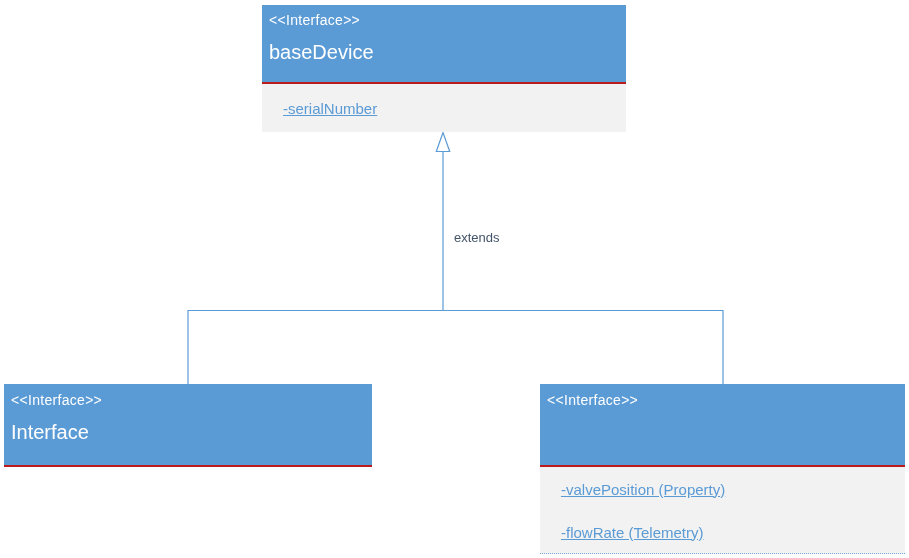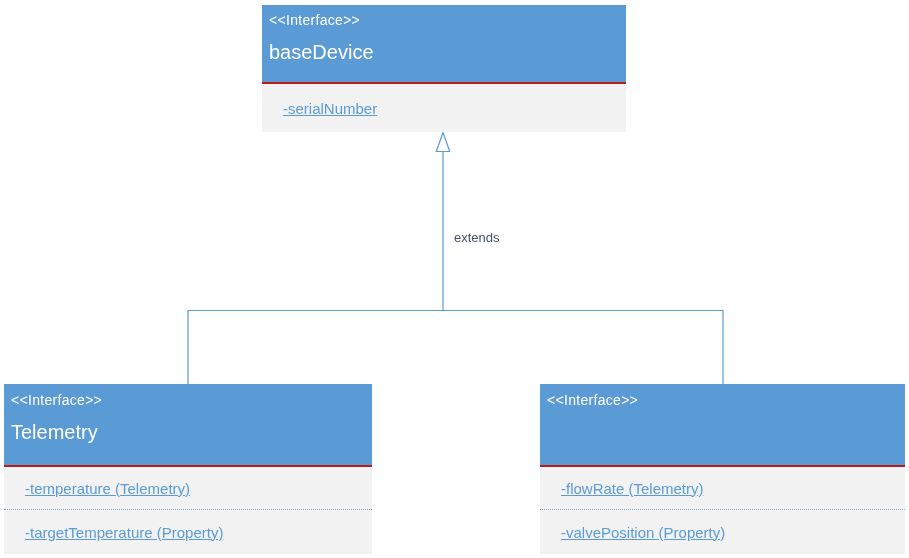--- a/index.html
+++ b/index.html
@@ -88,31 +88,27 @@
       <div class="node-title">baseDevice</div>
     </div>
     <div class="uml-body">
       <div class="attr single">-serialNumber</div>
     </div>
   </div>
 
   <div class="uml-box box-thermostat">
     <div class="uml-header h-bottom">
       <div class="stereotype">&lt;&lt;Interface&gt;&gt;</div>
-      <div class="node-title">Telemetry</div>
-    </div>
-    <div class="uml-body">
-      <div class="attr row1">-temperature (Telemetry)</div>
-      <div class="attr row2">-targetTemperature (Property)</div>
+      <div class="node-title">Interface</div>
     </div>
   </div>
 
   <div class="uml-box box-flowcontroller">
     <div class="uml-header h-bottom">
       <div class="stereotype">&lt;&lt;Interface&gt;&gt;</div>
     </div>
     <div class="uml-body">
+      <div class="attr row2">-valvePosition (Property)</div>
       <div class="attr row1">-flowRate (Telemetry)</div>
-      <div class="attr row2">-valvePosition (Property)</div>
     </div>
   </div>
 
 </div>
 
 </body></html>

